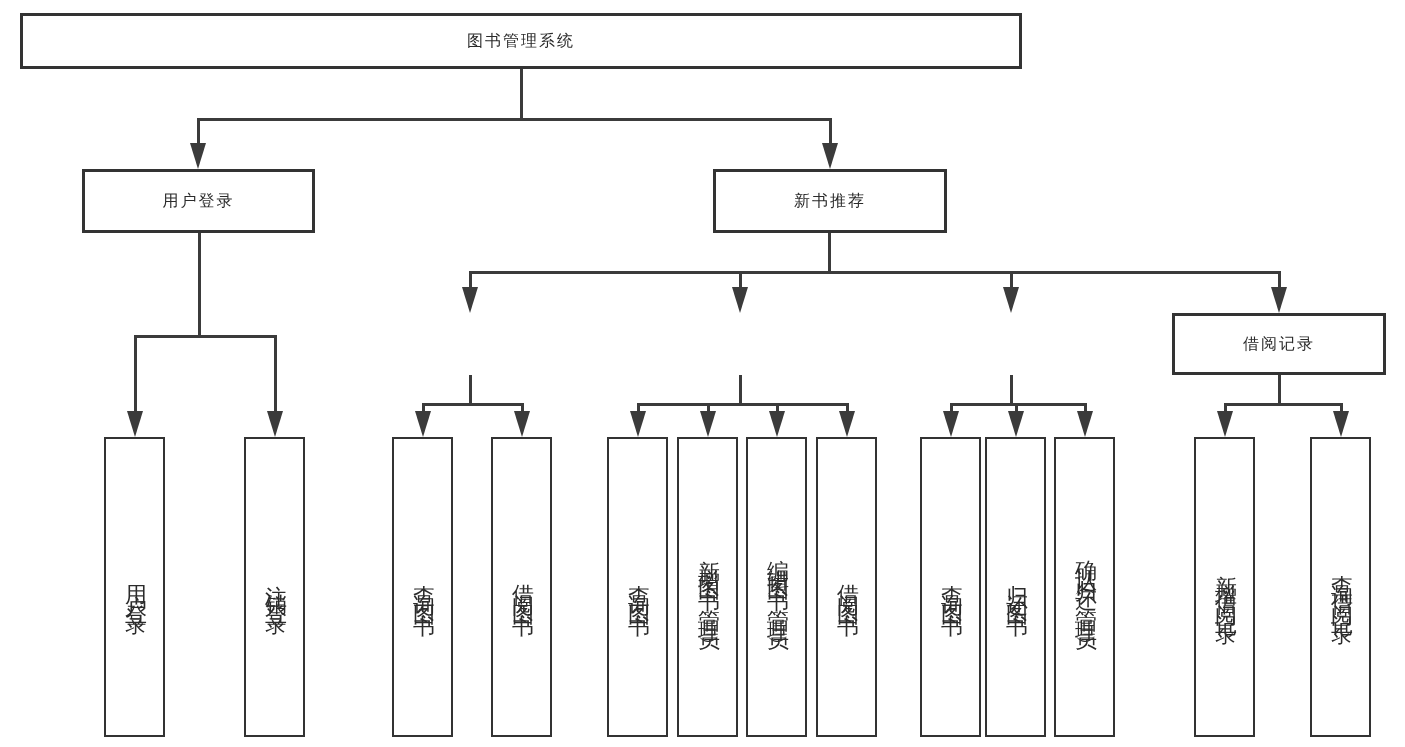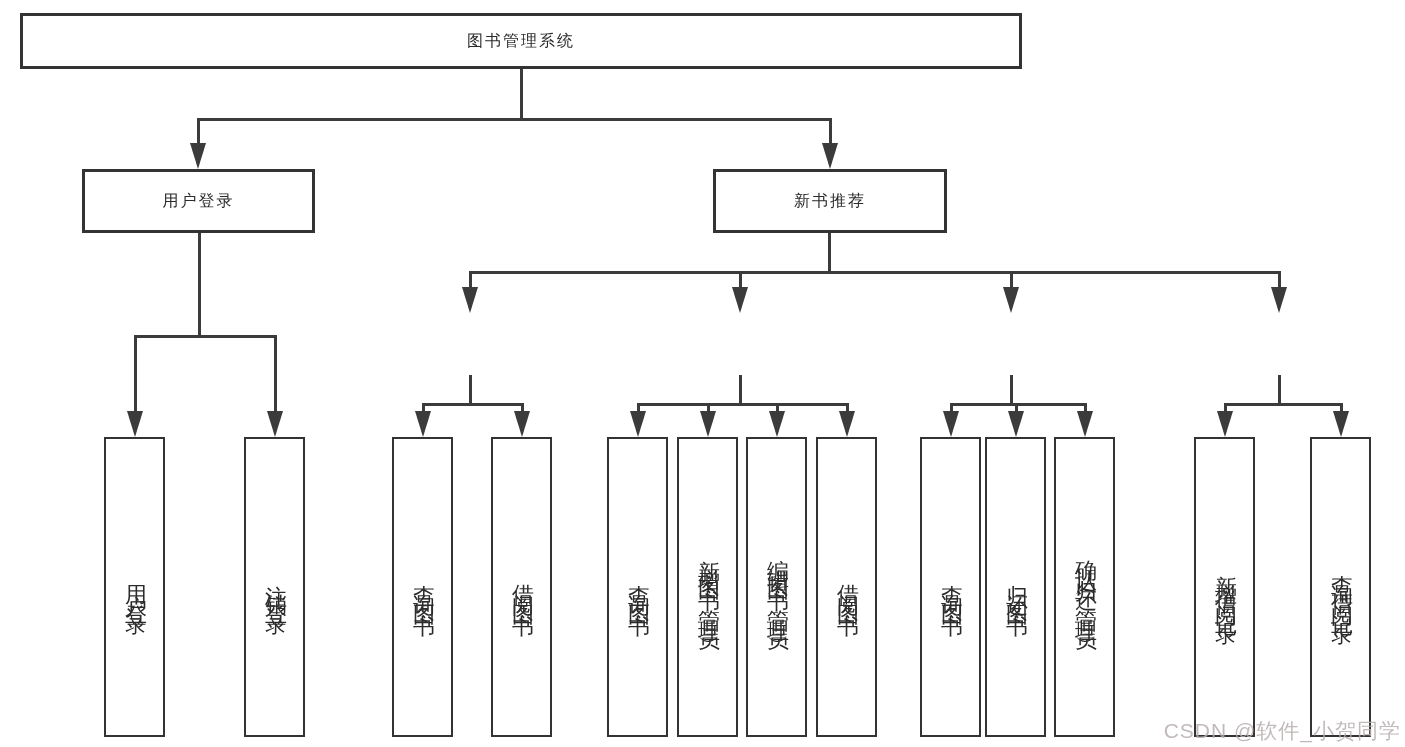--- a/index.html
+++ b/index.html
@@ -46,20 +46,21 @@
 </head>
 <body>
 
 <div class="canvas">
 
   <div class="box" style="left:20px;top:13px;width:1002px;height:56px;">图书管理系统</div>
 
   <div class="box" style="left:82px;top:169px;width:233px;height:64px;">用户登录</div>
   <div class="box" style="left:713px;top:169px;width:234px;height:64px;">新书推荐</div>
 
+  <div class="box" style="left:1172px;top:313px;width:214px;height:62px;">借阅记录</div>
 
   <div class="leaf" style="left:104px;">用户登录</div>
   <div class="leaf" style="left:244px;">注销登录</div>
   <div class="leaf" style="left:392px;">查询图书</div>
   <div class="leaf" style="left:491px;">借阅图书</div>
   <div class="leaf" style="left:607px;">查询图书</div>
   <div class="leaf" style="left:677px;">新增图书（管理员）</div>
   <div class="leaf" style="left:746px;">编辑图书（管理员）</div>
   <div class="leaf" style="left:816px;">借阅图书</div>
   <div class="leaf" style="left:920px;">查询图书</div>
@@ -120,15 +121,14 @@
   <div class="v" style="left:1083.5px;top:403px;height:10px;"></div>
   <div class="ar" style="left:1077px;top:411px;"></div>
 
   <div class="v" style="left:1277.5px;top:375px;height:30px;"></div>
   <div class="h" style="left:1223.5px;top:403px;width:119px;"></div>
   <div class="v" style="left:1223.5px;top:403px;height:10px;"></div>
   <div class="ar" style="left:1217px;top:411px;"></div>
   <div class="v" style="left:1339.5px;top:403px;height:10px;"></div>
   <div class="ar" style="left:1333px;top:411px;"></div>
 
-  <div class="watermark">CSDN @软件_小贺同学</div>
 
 </div>
 
 </body></html>

